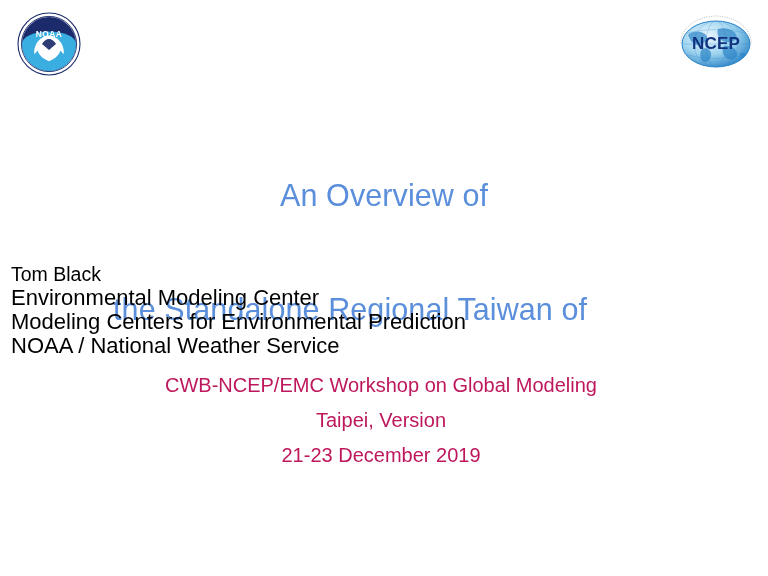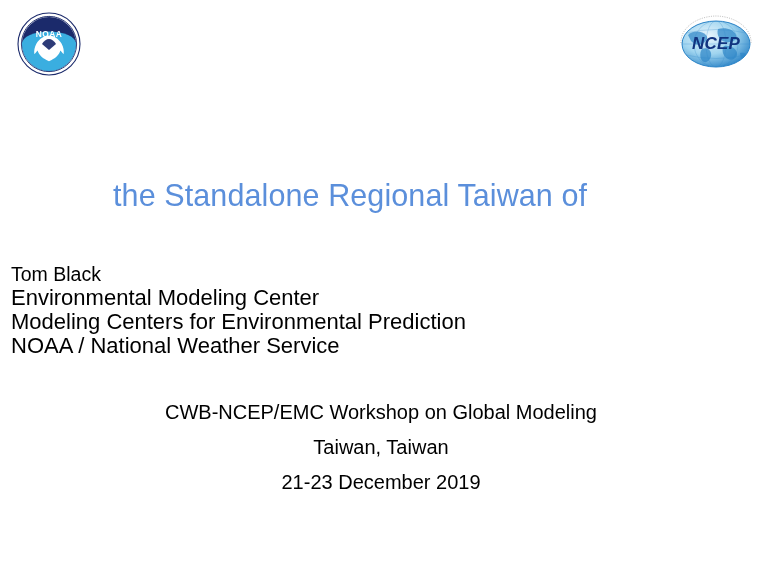--- a/index.html
+++ b/index.html
@@ -34,21 +34,20 @@
     height: 64px;
   }
 
   
   .ncep-logo {
     position: absolute;
     left: 672px;
     top: 13px;
     width: 88px;
     height: 60px;
-    font-style: italic;
   }
 
   
   .title-block {
     position: absolute;
     left: 113px;
     top: 100px;
     width: 560px;
     color: #5b8fdb;
     font-size: 30.5px;
@@ -76,24 +75,24 @@
   .author-org {
     display: block;
     font-size: 22px;
     line-height: 24px;
   }
 
   
   .event-block {
     position: absolute;
     left: 0;
-    top: 395px;
+    top: 368px;
     width: 762px;
     text-align: center;
-    color: #000000;
+    color: #be185d;
   }
   .event-line {
     display: block;
     font-size: 20px;
     line-height: 35px;
   }
 </style>
 </head>
 <body>
 
@@ -173,29 +172,30 @@
 
       <g stroke="#555555" stroke-width="0.5" fill="none" opacity="0.8">
         <path d="M 9 30 A 36 26 0 0 1 44 3 A 36 26 0 0 1 79 30" stroke-dasharray="1 1.3"></path>
       </g>
 
       <text x="44" y="36" text-anchor="middle" font-family="Liberation Sans, sans-serif" font-size="17" font-weight="bold" fill="#11337f" letter-spacing="0.2">NCEP</text>
     </svg>
   </div>
 
   <div class="title-block">
+    <span class="title-line title-line-1">An Overview of</span>
     <span class="title-line">the Standalone Regional Taiwan of</span>
   </div>
 
   <div class="author-block">
     <span class="author-name">Tom Black</span>
     <span class="author-org">Environmental Modeling Center</span>
     <span class="author-org">Modeling Centers for Environmental Prediction</span>
     <span class="author-org">NOAA / National Weather Service</span>
   </div>
 
   <div class="event-block">
     <span class="event-line">CWB-NCEP/EMC Workshop on Global Modeling</span>
-    <span class="event-line">Taiwan, Taiwan</span>
+    <span class="event-line">Taipei, Version</span>
     <span class="event-line">21-23 December 2019</span>
   </div>
 
 </div>
 
 </body></html>

